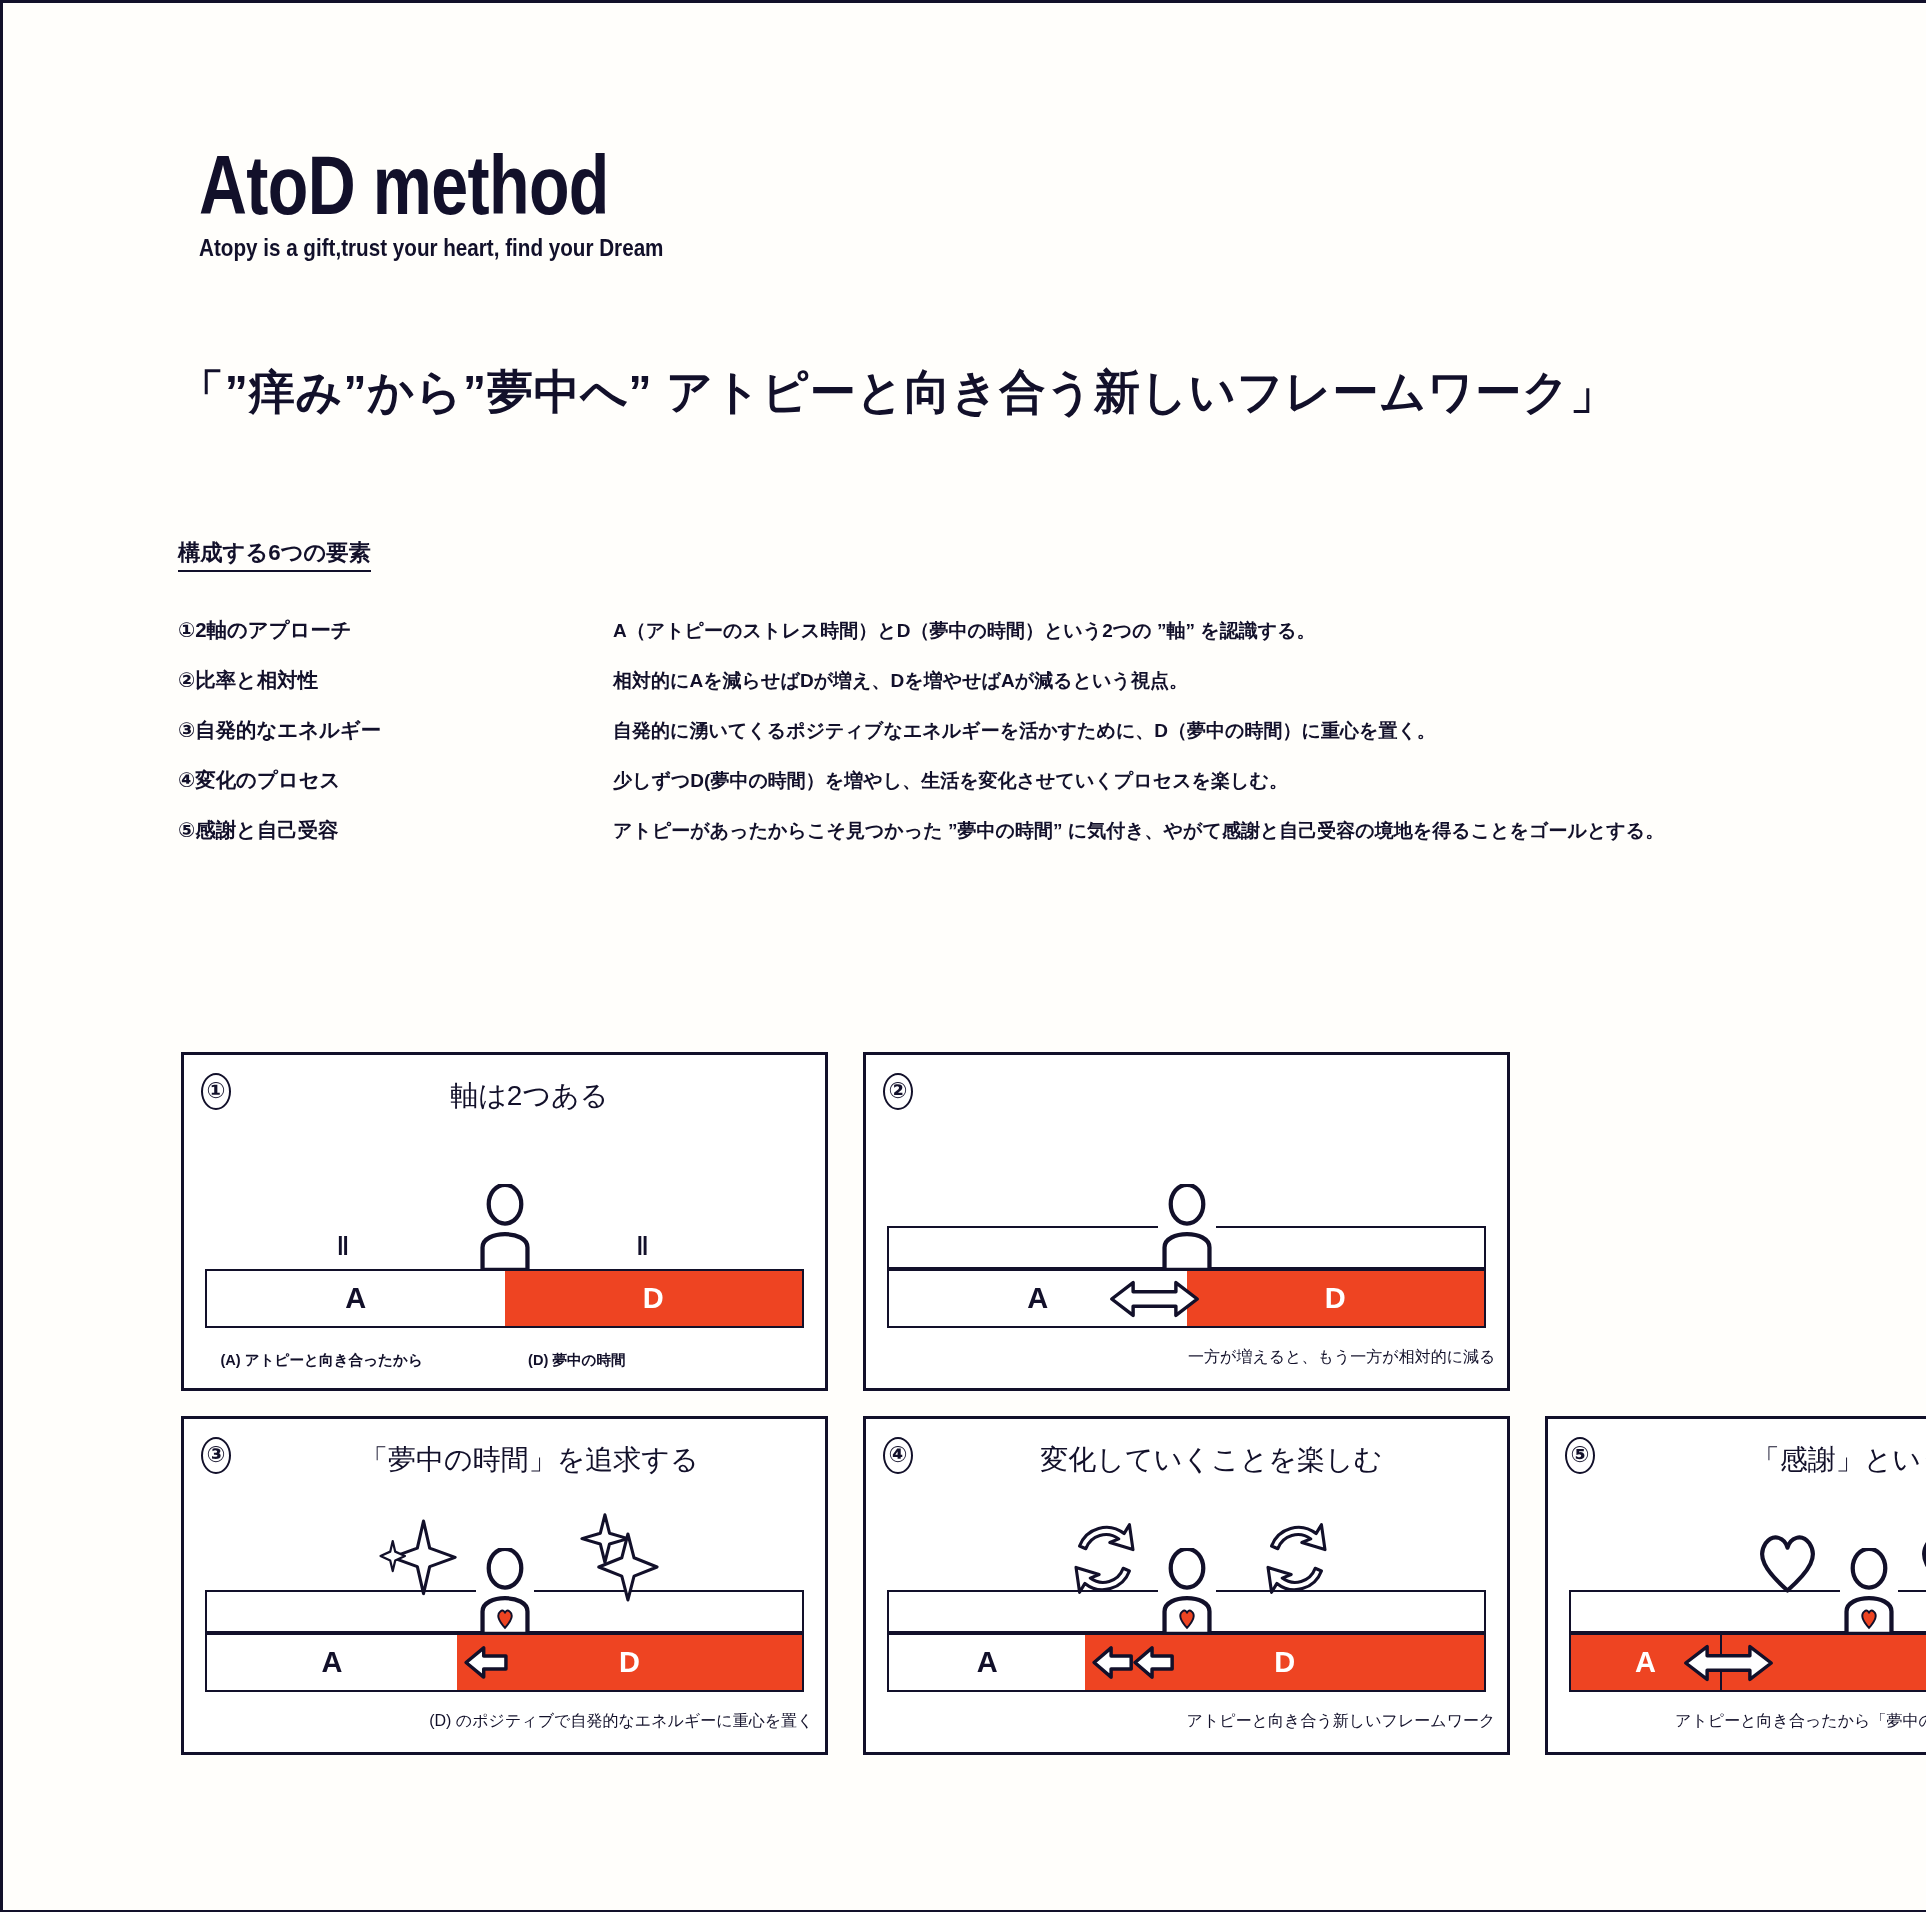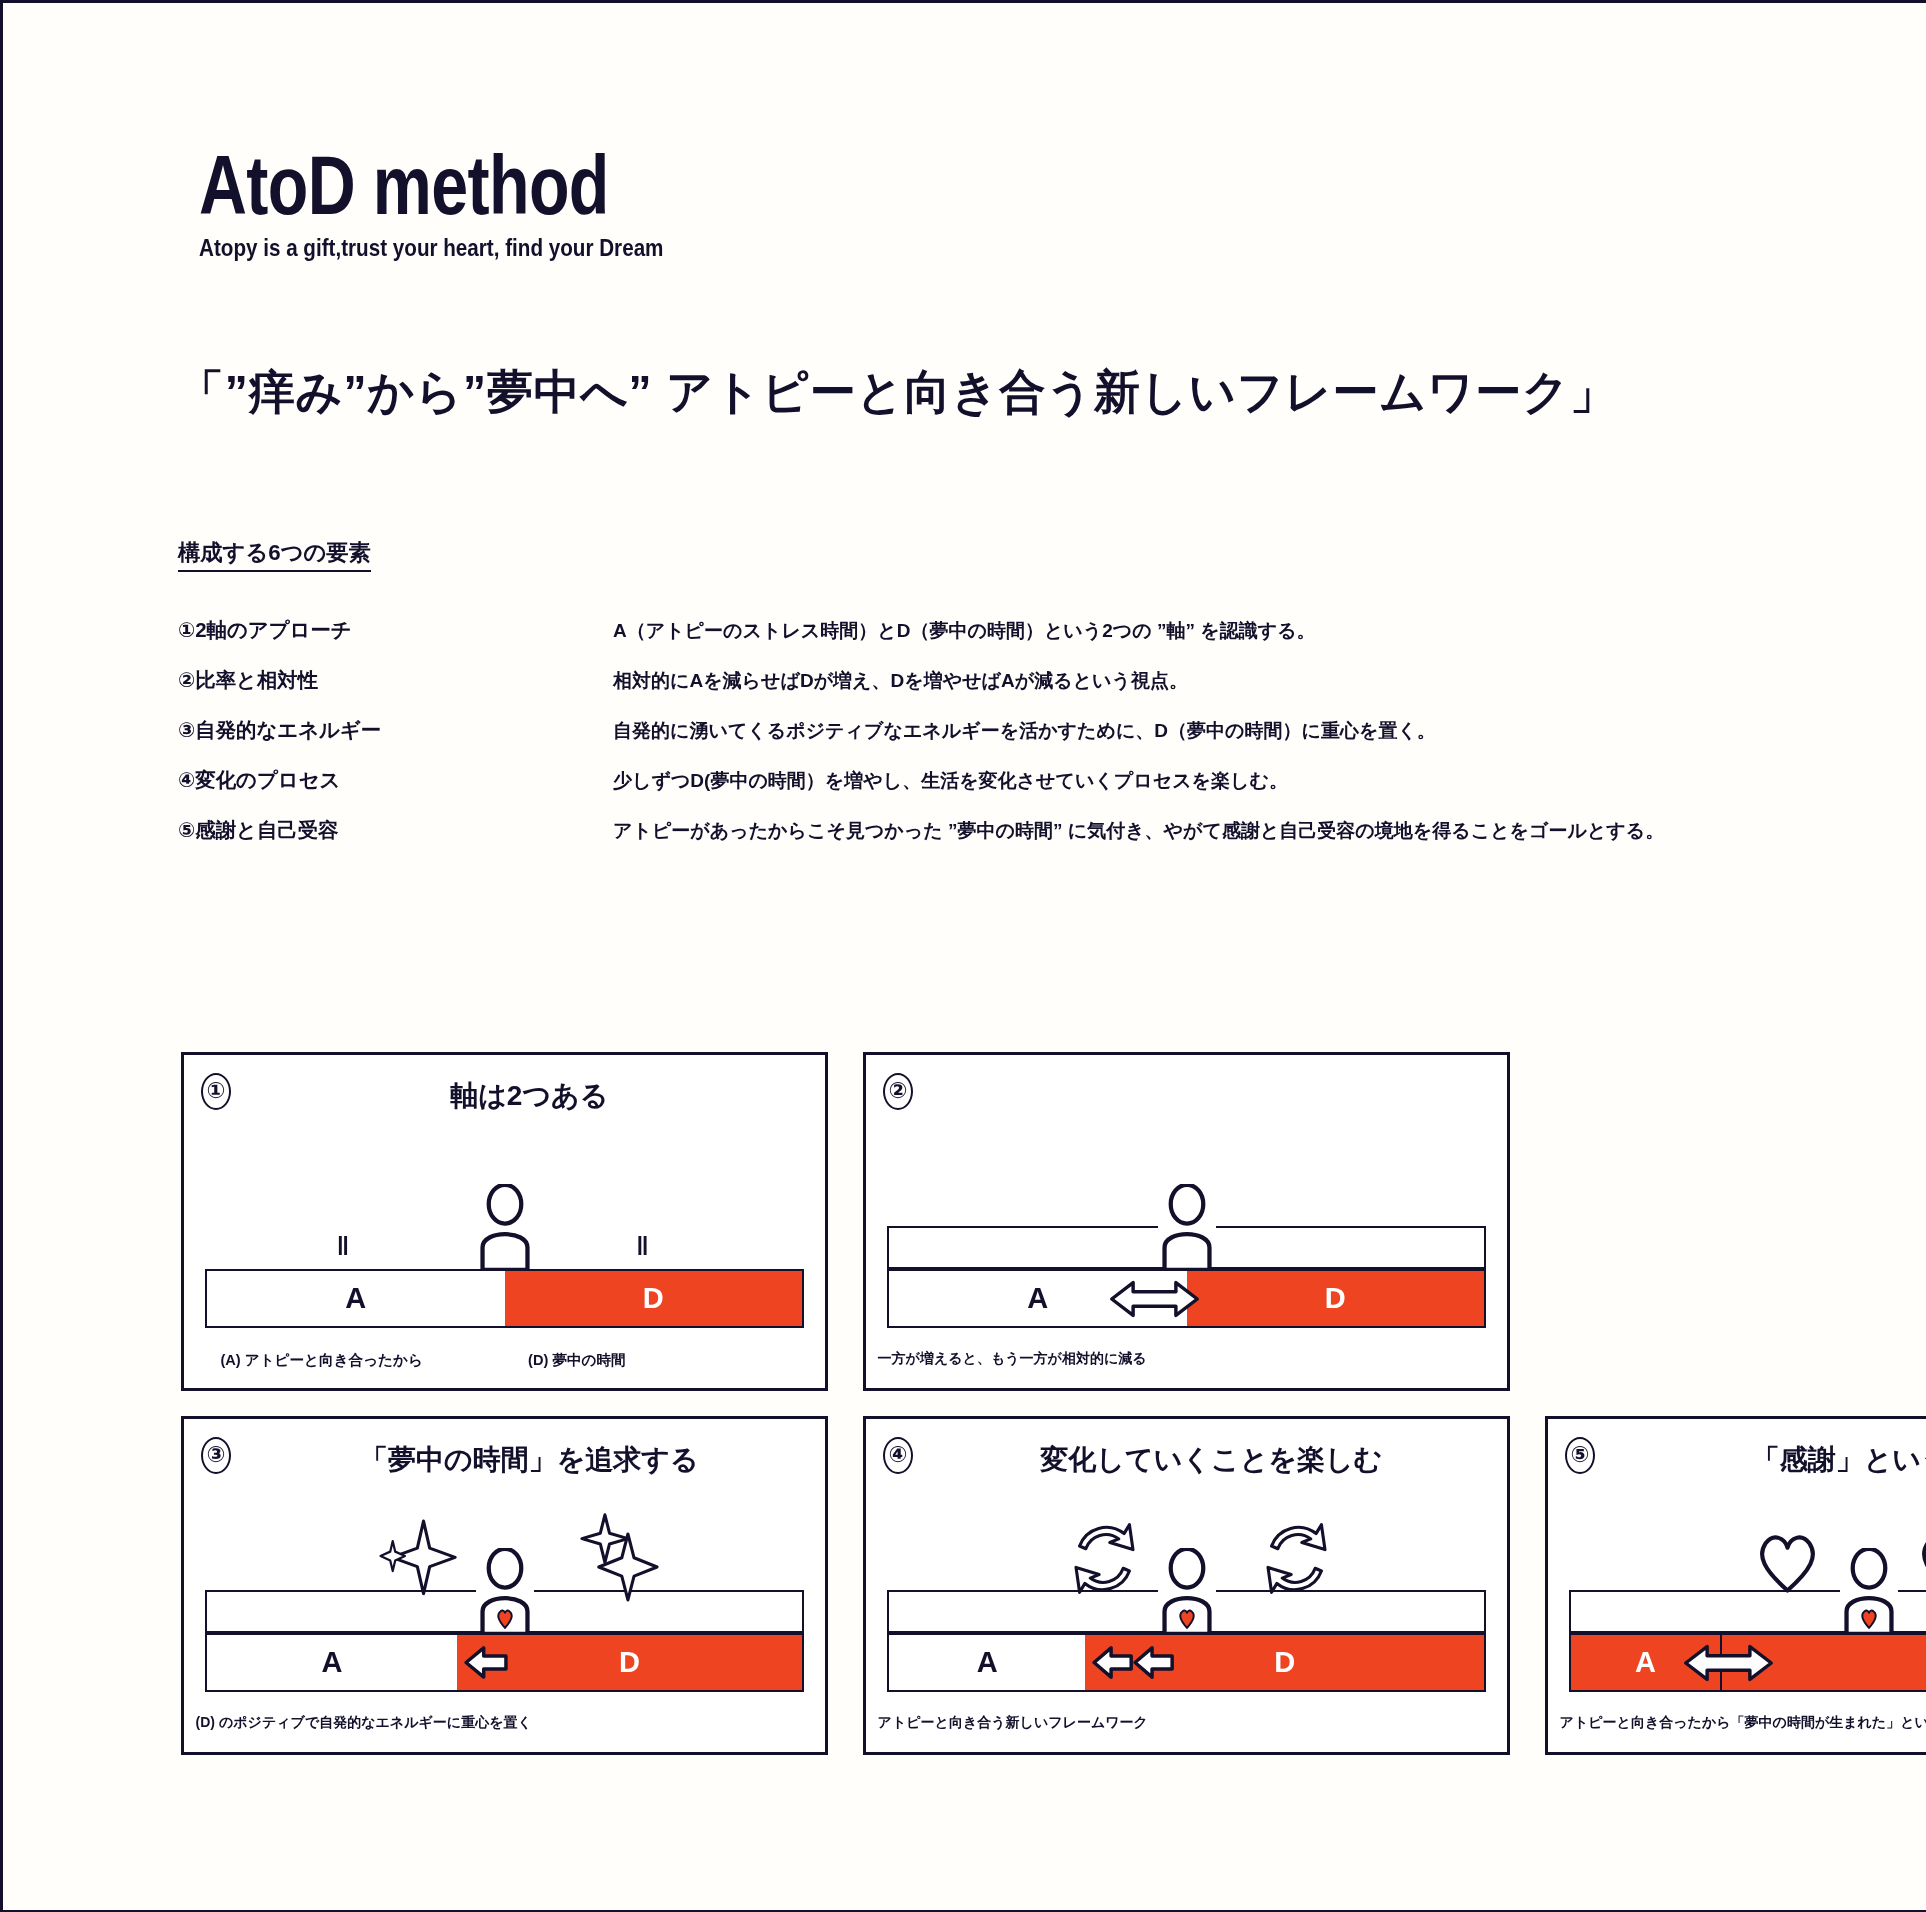--- a/index.html
+++ b/index.html
@@ -135,32 +135,32 @@
     line-height: 32px;
     text-align: center;
   }
   .card-title {
     position: absolute;
     left: 65px;
     right: 15.4px;
     top: 22.3px;
     text-align: center;
     font-size: 28px;
-    font-weight: 700;
+    font-weight: 400;
     color: #12102a;
     white-space: nowrap;
   }
   .card-caption {
     position: absolute;
     left: 11.6px;
     right: 11.6px;
     bottom: 20px;
-    text-align: left;
-    font-size: 14px;
-    font-weight: 700;
+    text-align: right;
+    font-size: 16px;
+    font-weight: 400;
     color: #12102a;
     white-space: nowrap;
   }
 
   
   .stage {
     position: absolute;
     left: 21px;
     right: 21px;
     top: 96px;

